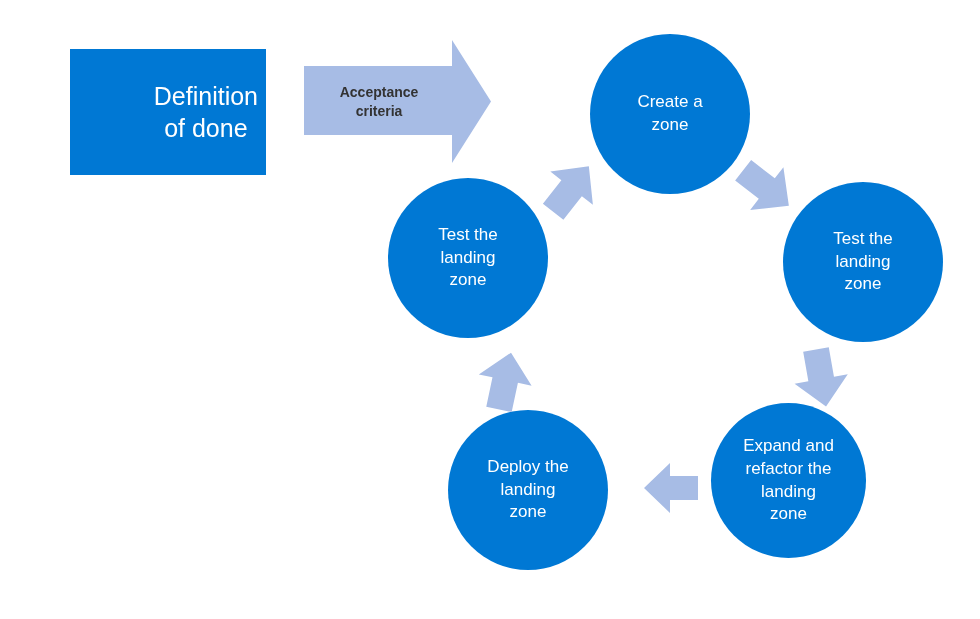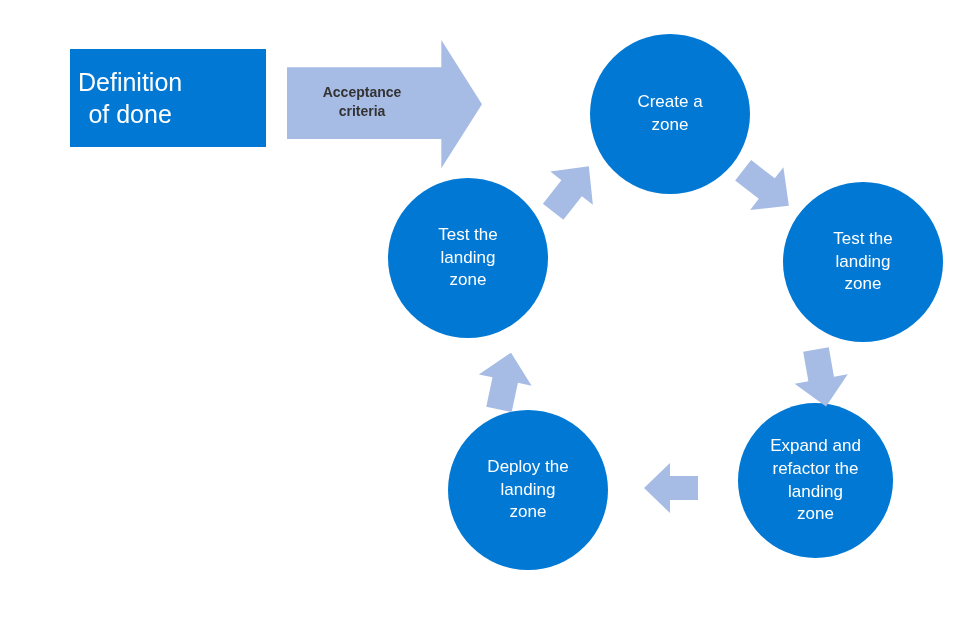--- a/index.html
+++ b/index.html
@@ -19,45 +19,44 @@
     background: #ffffff;
     overflow: hidden;
   }
 
   
   .dod-box {
     position: absolute;
     left: 70px;
     top: 49px;
     width: 196px;
-    height: 98px;
+    height: 126px;
     background: #0078D4;
     display: flex;
     align-items: center;
-    justify-content: flex-start;
+    justify-content: flex-end;
     box-sizing: border-box;
     padding: 4px 8px;
   }
   .dod-label {
     color: #ffffff;
     font-size: 25px;
     line-height: 1.28;
     text-align: center;
     font-weight: 400;
     white-space: pre-line;
   }
 
   
   .accept-arrow {
     position: absolute;
-    left: 287px;
+    left: 304px;
     top: 39px;
     width: 187px;
     height: 125px;
-    padding-left: 8px;
   }
   .accept-arrow svg {
     position: absolute;
     inset: 0;
     display: block;
   }
   .accept-label {
     position: absolute;
     left: 0;
     top: 0;
@@ -89,21 +88,21 @@
     font-size: 17px;
     line-height: 1.33;
     text-align: center;
     font-weight: 400;
     white-space: pre-line;
     padding: 0 14px;
   }
 
   .node-create     { left: 590px; top: 34px;  width: 160px; height: 160px; }
   .node-test-right { left: 783px; top: 182px; width: 160px; height: 160px; }
-  .node-expand     { left: 738px; top: 403px; width: 155px; height: 155px; }
+  .node-expand     { left: 711px; top: 403px; width: 155px; height: 155px; }
   .node-deploy     { left: 448px; top: 410px; width: 160px; height: 160px; }
   .node-test-left  { left: 388px; top: 178px; width: 160px; height: 160px; }
 
   
   .conn {
     position: absolute;
     width: 62px;
     height: 62px;
   }
   .conn svg { display: block; width: 100%; height: 100%; }

